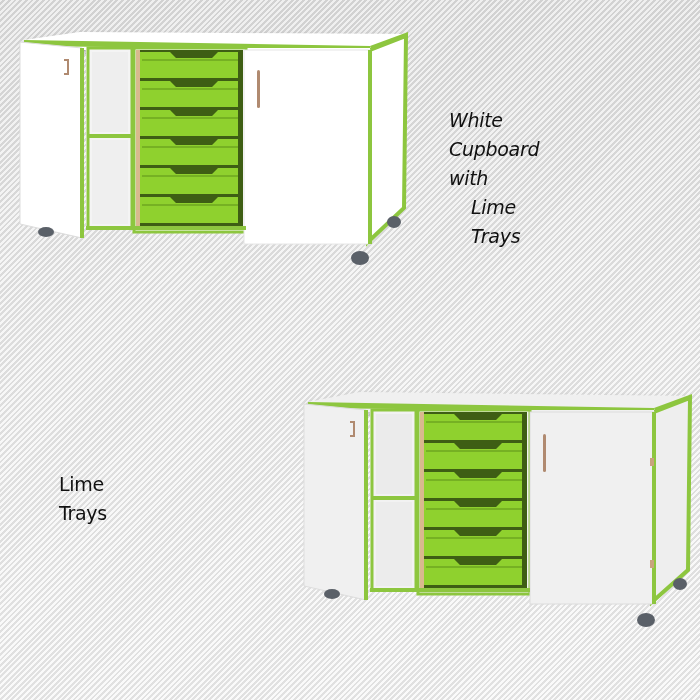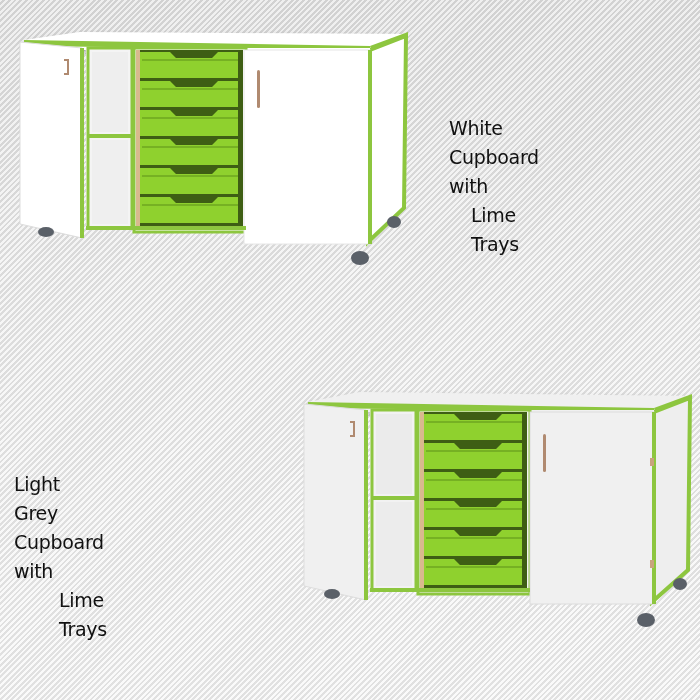--- a/index.html
+++ b/index.html
@@ -84,29 +84,28 @@
       <rect x="64" y="20" width="4" height="190" fill="#8dc63f"></rect>
       <path d="M48,32 h4 v14 h-4" fill="none" stroke="#b08a70" stroke-width="2"></path>
 
       <rect x="70" y="198" width="160" height="4" fill="#8dc63f"></rect>
 
       <ellipse cx="30" cy="204" rx="8" ry="5" fill="#5a6068"></ellipse>
       <ellipse cx="344" cy="230" rx="9" ry="7" fill="#5a6068"></ellipse>
       <ellipse cx="378" cy="194" rx="7" ry="6" fill="#5a6068"></ellipse>
     </svg>
   </div>
-  <div class="caption" style="left:449px; top:114px;">
+  <div class="caption" style="left:449px; top:106px;font-style:italic;">
     <span>White Cupboard with</span>
     <span class="line2" style="padding-left:22px;">Lime Trays</span>
   </div>
 </div>
 
 <div class="panel">
   <div class="caption" style="left:14px; top:470px;">
-    <span>Light Grey Cupboard with</span>
     <span class="line2" style="padding-left:45px;">Lime Trays</span>
   </div>
   <div class="cupboard" style="left:300px; top:388px;">
     <svg width="392" height="240" viewBox="0 0 392 240">
       <defs>
         <filter id="sh2" x="-10%" y="-10%" width="120%" height="130%">
             <feDropShadow dx="0" dy="3" stdDeviation="3" flood-color="#000" flood-opacity="0.25"></feDropShadow>
           </filter>
       </defs>
       <polygon points="8,14 60,4 392,8 354,24 8,24" fill="#f0f0f0" filter="url(#sh2)"></polygon>

